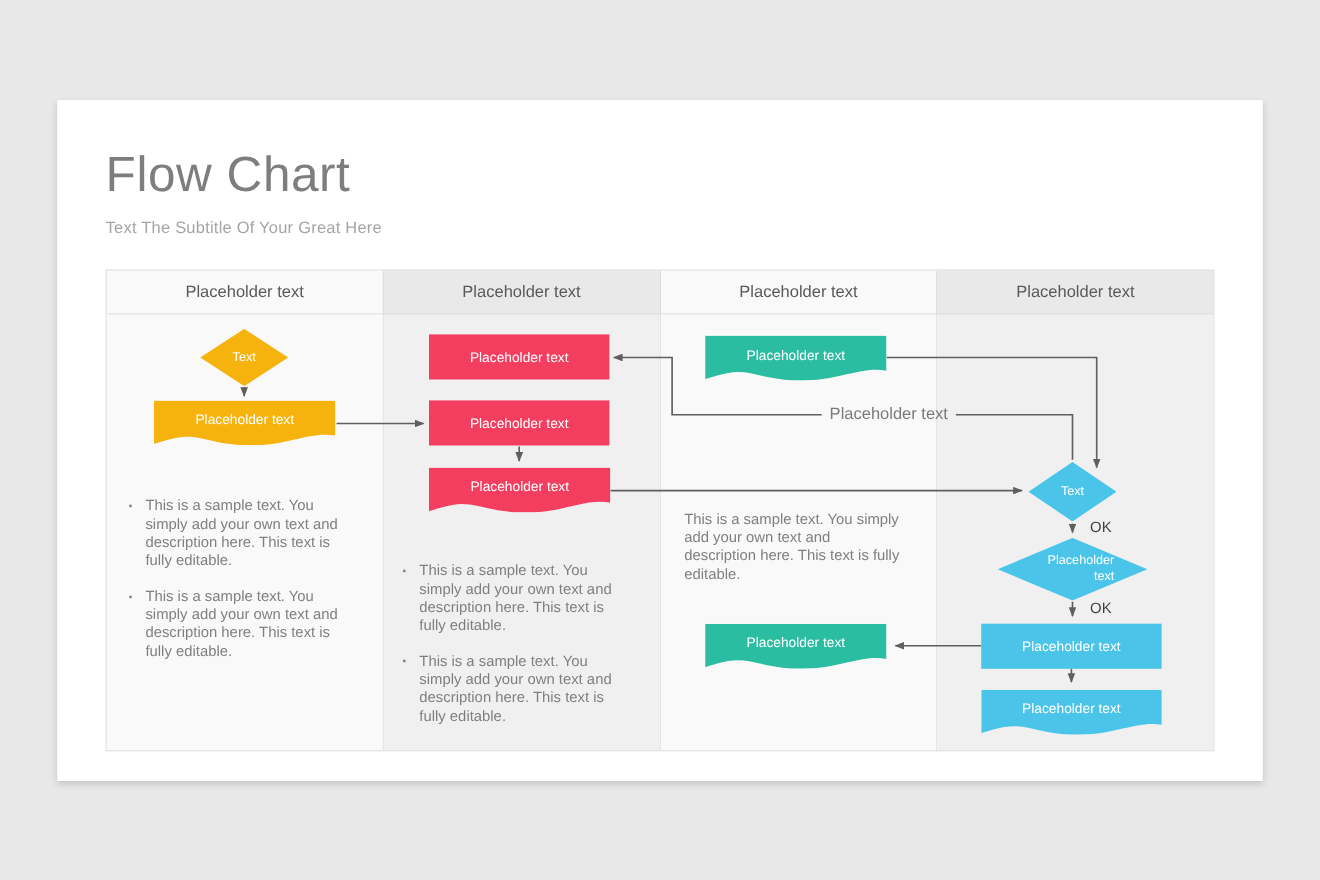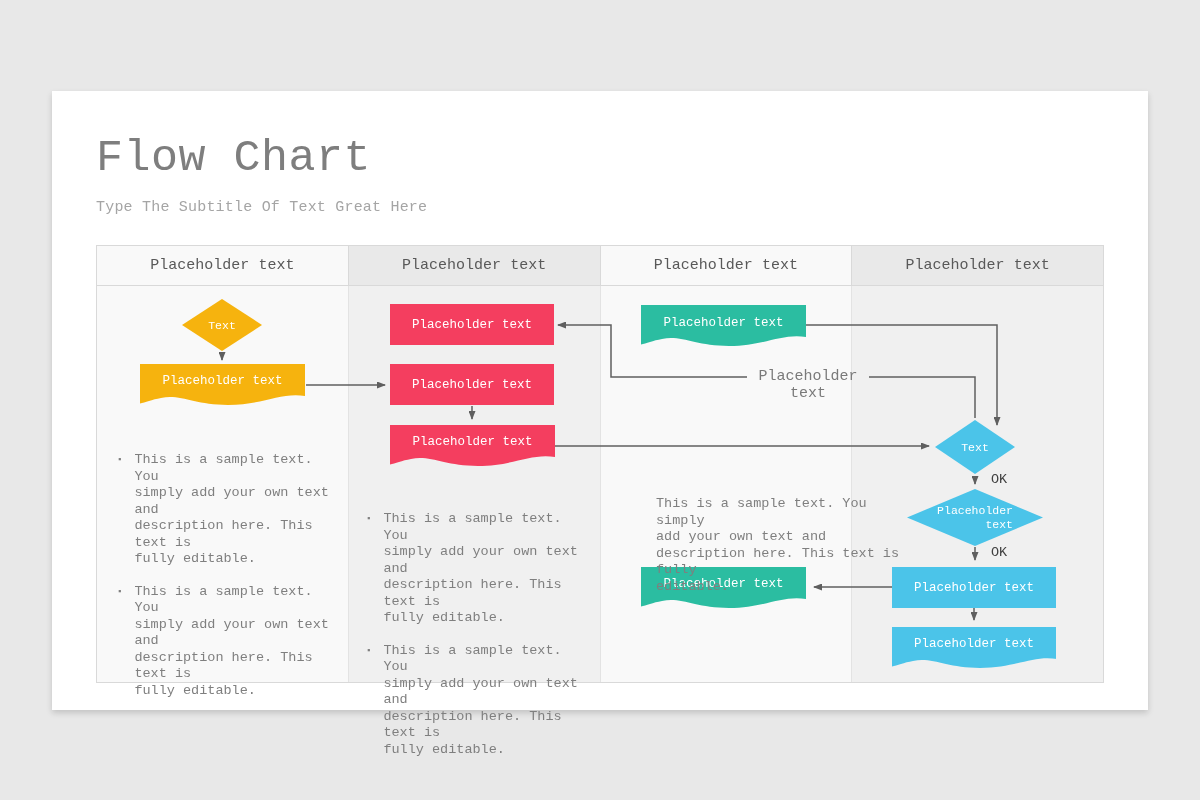--- a/index.html
+++ b/index.html
@@ -1,21 +1,21 @@
 <!DOCTYPE html>
 <html><head>
 <meta charset="utf-8">
 <style>
   html,body{margin:0;padding:0;}
   body{
     width:1200px;height:800px;overflow:hidden;
     background:#e8e8e8;
     font-family:"Liberation Sans", sans-serif;
   }
-  .stage{position:relative;width:1200px;height:800px;background:#e8e8e8;font-family:Liberation Mono, monospace;}
+  .stage{position:relative;width:1200px;height:800px;background:#e8e8e8;}
   .card{
     position:absolute;left:52px;top:91px;width:1096px;height:619px;
     background:#ffffff;box-shadow:0 3px 6px rgba(0,0,0,.16);
   }
   .title{
     position:absolute;left:96px;top:133px;
     font-size:45px;font-weight:400;color:#7e7e7e;letter-spacing:.5px;
   }
   .subtitle{
     position:absolute;left:96px;top:199px;
@@ -64,31 +64,31 @@
   }
   .oklabel{position:absolute;font-size:13.5px;color:#404040;}
   .bullets{position:absolute;width:215px;}
   .bullet-item{display:flex;margin-bottom:16px;}
   .bullet-item .marker{
     font-size:9px;color:#7f7f7f;margin:3px 12px 0 0;flex:none;
   }
   .body-text{
     font-size:13.5px;line-height:16.5px;color:#7f7f7f;white-space:pre-line;
   }
-  .paragraph{position:absolute;left:656px;top:464px;width:250px;margin-top:32px;}
+  .paragraph{position:absolute;left:622px;top:464px;width:250px;}
   svg.connectors{position:absolute;left:0;top:0;pointer-events:none;}
 </style>
 </head>
 <body>
 
 <div class="stage">
   <div class="card"></div>
 
   <div class="title">Flow Chart</div>
-  <div class="subtitle">Type The Subtitle Of Text Great Here</div>
+  <div class="subtitle">Text The Subtitle Of Your Great Here</div>
 
   <div class="table">
     <div class="thead">
       <div class="th odd">Placeholder text</div>
       <div class="th even">Placeholder text</div>
       <div class="th odd">Placeholder text</div>
       <div class="th even">Placeholder text</div>
     </div>
     <div class="tbody">
       <div class="td odd"></div>

